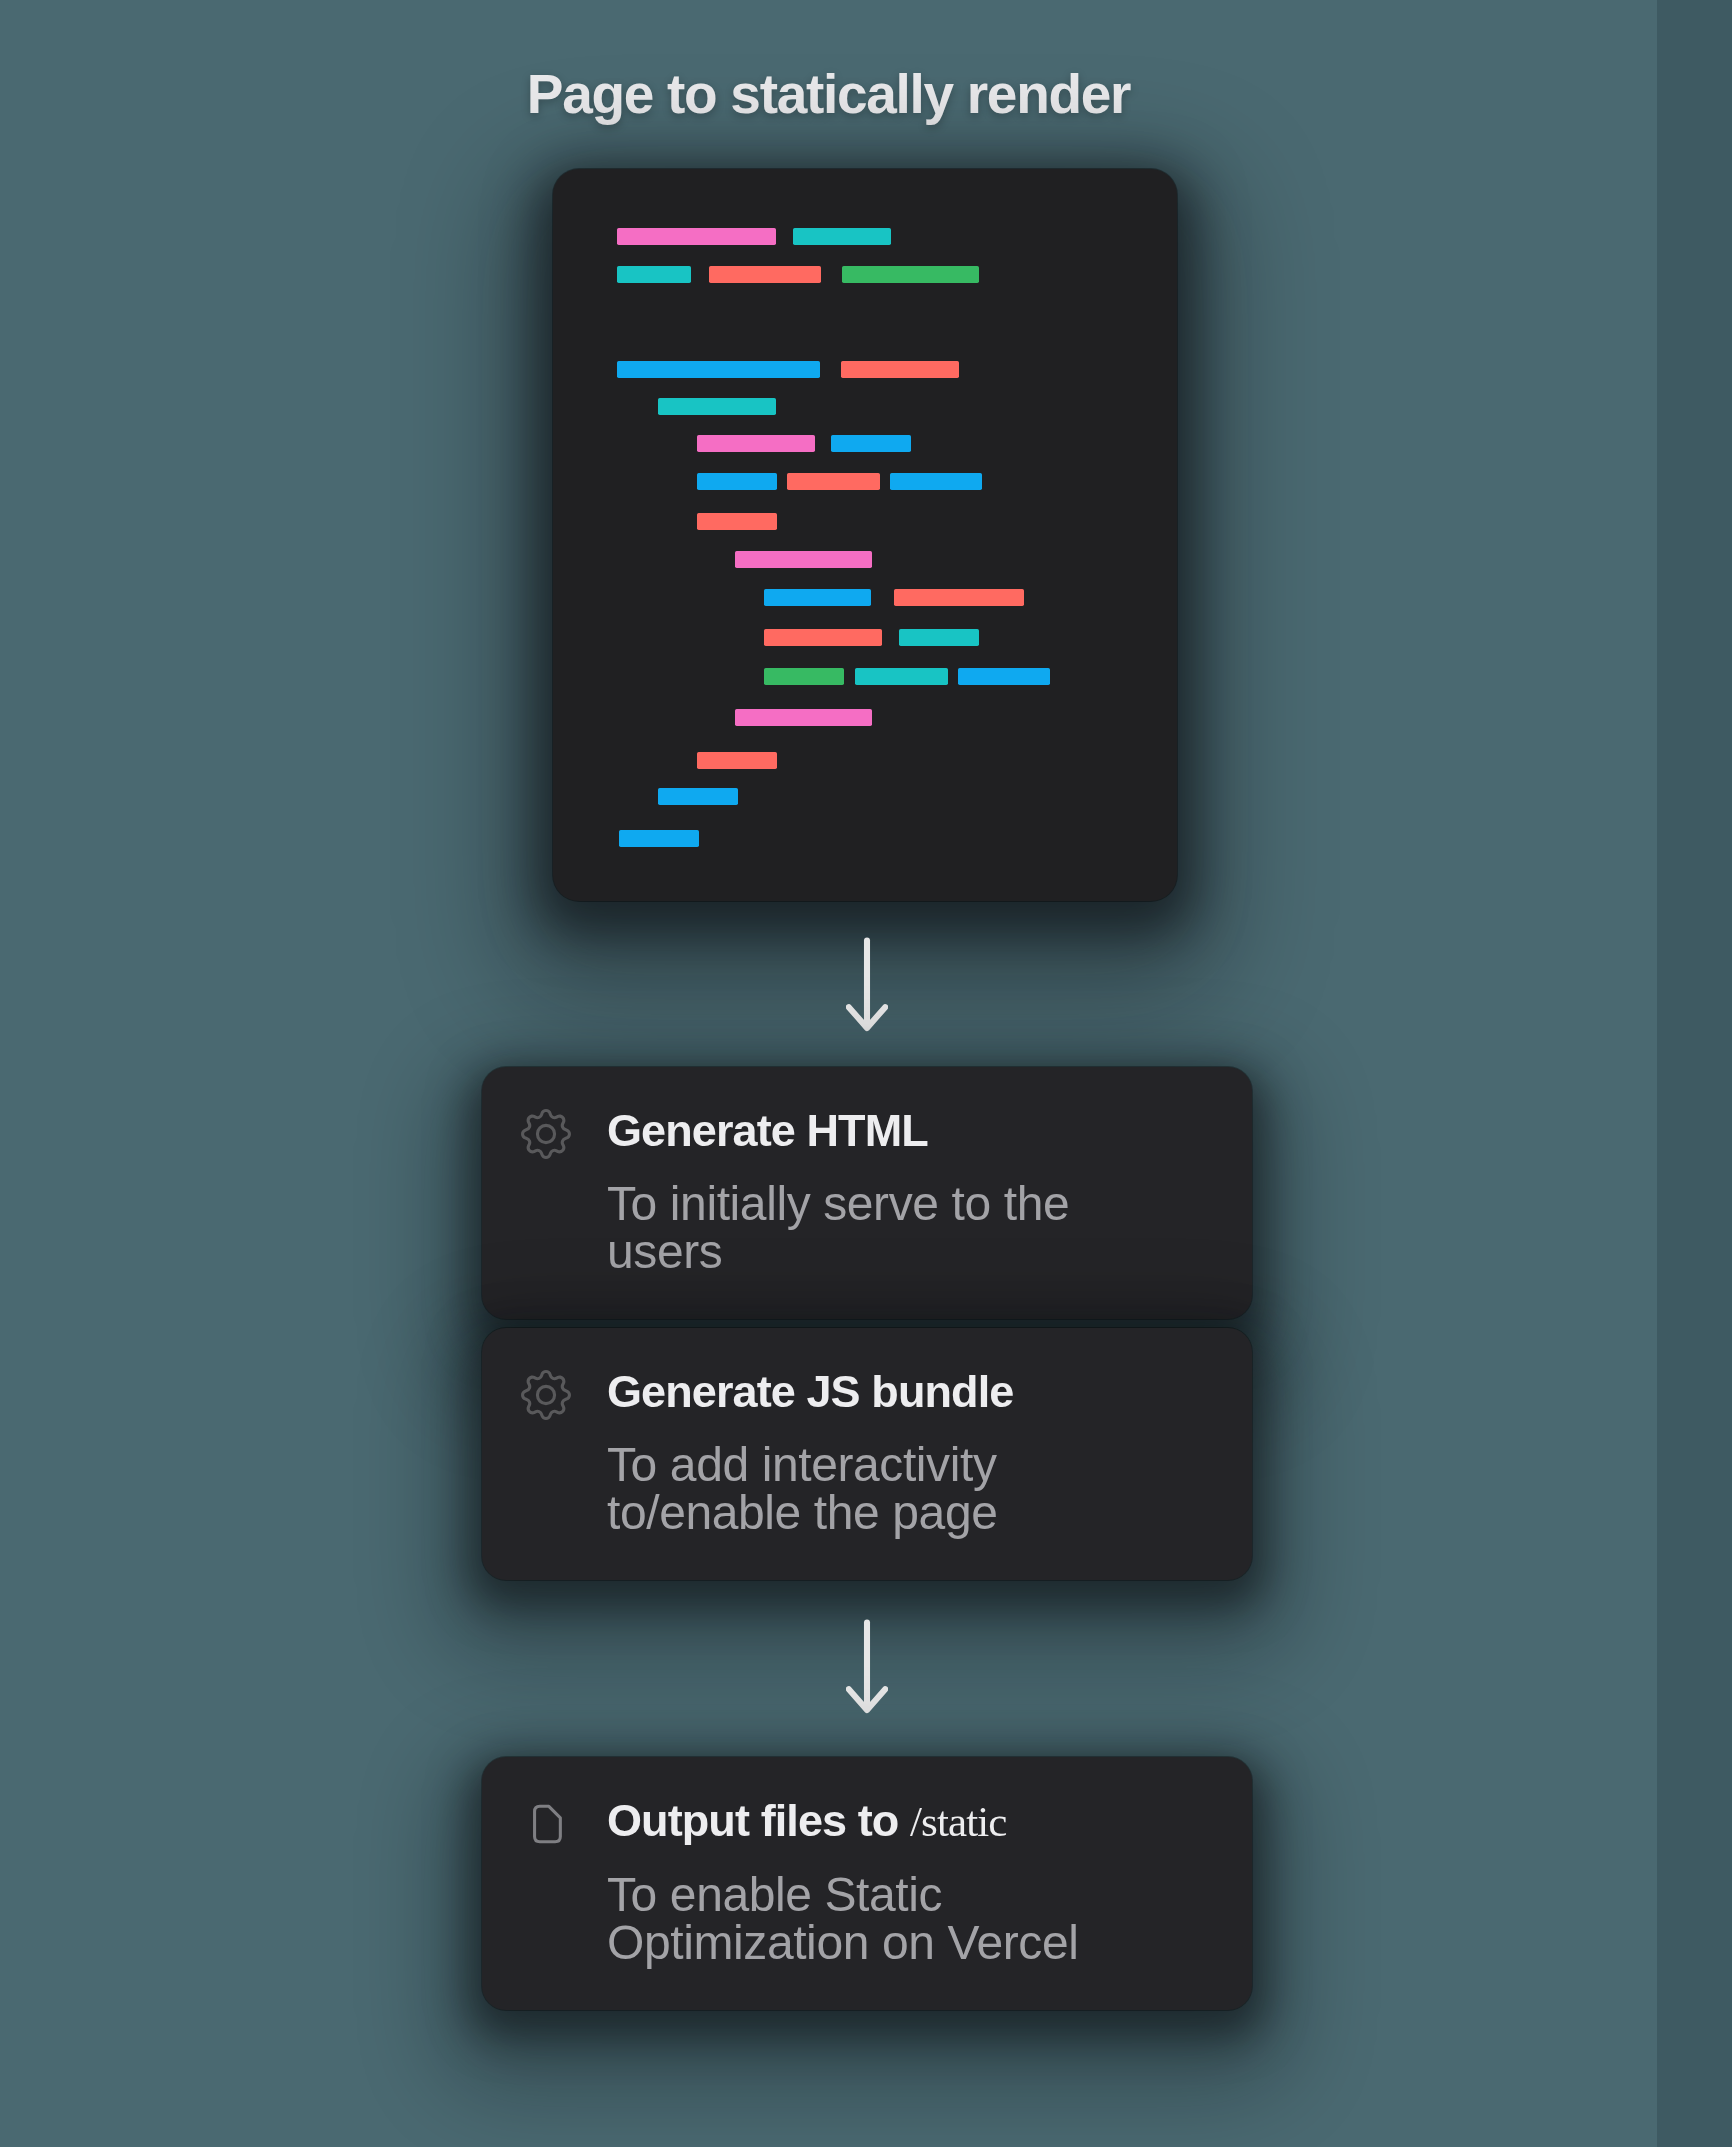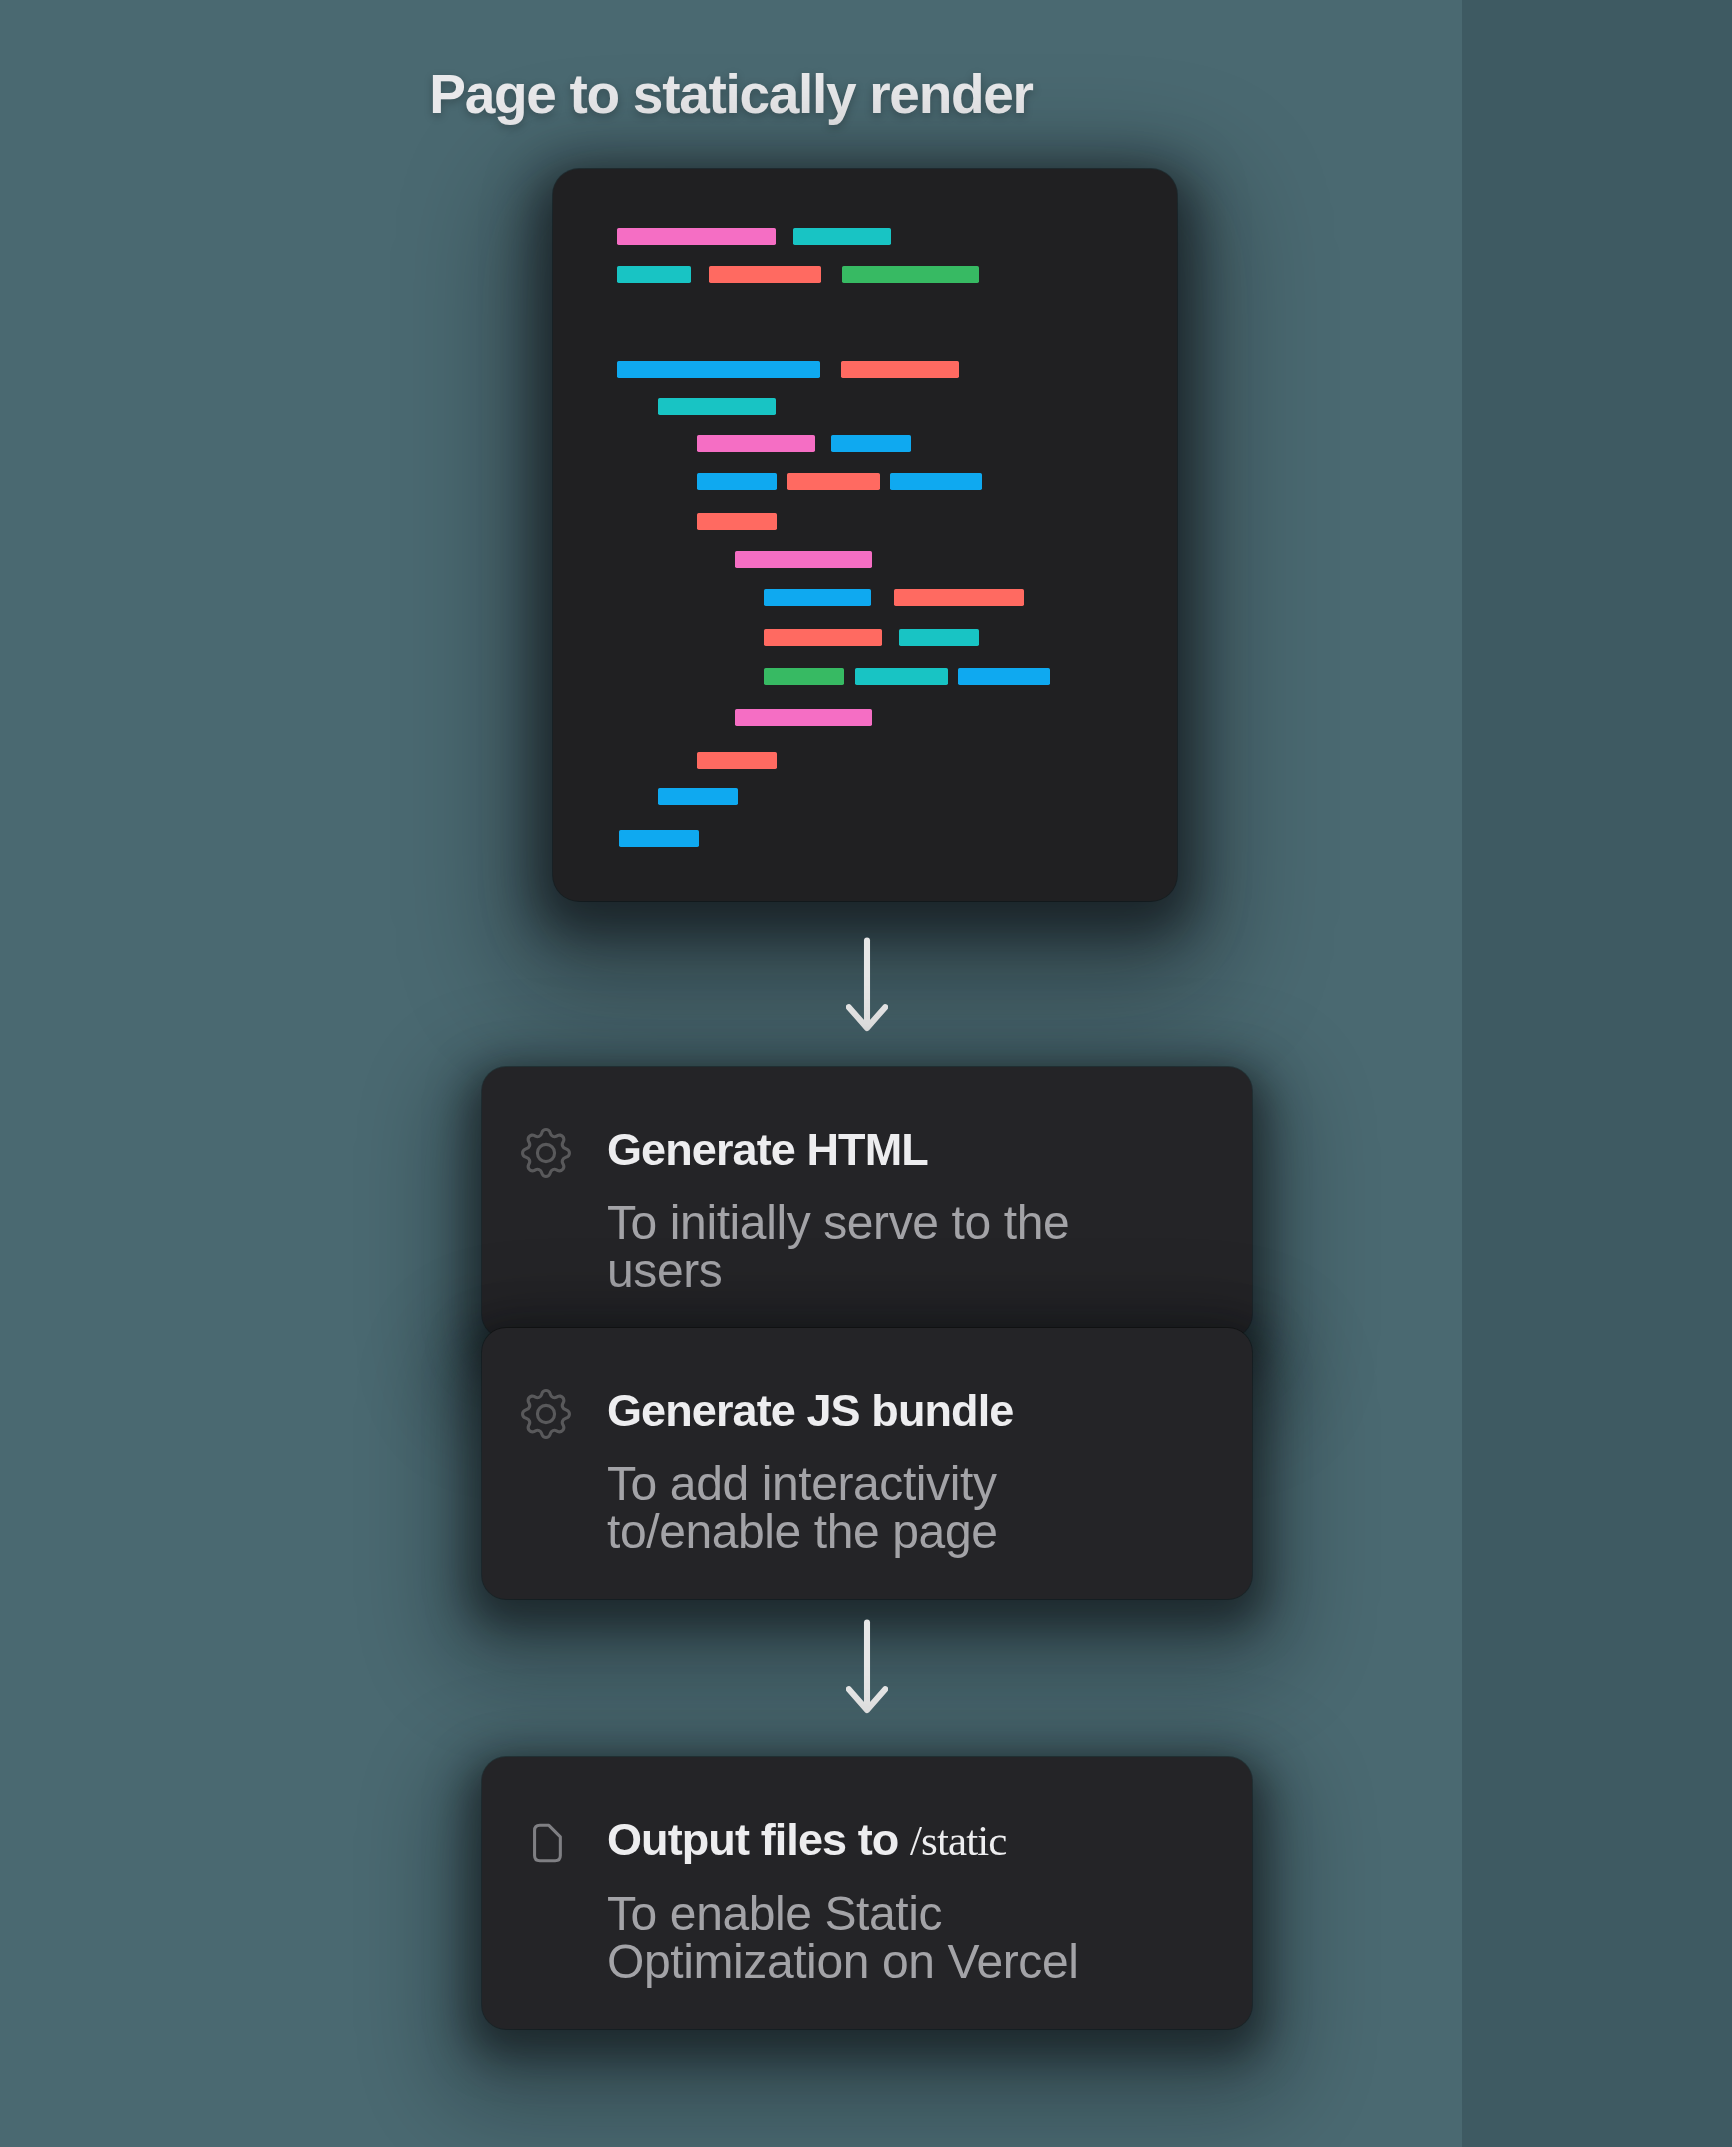--- a/index.html
+++ b/index.html
@@ -1,18 +1,18 @@
 <!DOCTYPE html>
 <html style="--background: #4A6971; --code-card-bg: #202022; --step-card-bg: #242427; --page-title-text: #E9E9EB; --card-title-text: #EDEDEF; --card-subtitle-text: #A3A3A7; --arrow: #E7E7E7; --gear-icon: #59595B; --document-icon: #7F7F83; --bar-pink: #F56EC4; --bar-teal: #18C4C4; --bar-red: #FF6A61; --bar-green: #37BA63; --bar-blue: #0FA9F0;font-size:14px"><head>
 <meta charset="utf-8">
 <style>
   html,body{margin:0;padding:0;background:#3e5a62;}
   .page{
     position:relative;
-    width:1462px;height:2148px;
+    width:1657px;height:2148px;
     background:var(--background,#4A6971);
     overflow:hidden;
     font-family:"Liberation Sans",sans-serif;
   }
   
   .page-title{
     position:absolute;top:62px;left:0;width:100%;
     margin:0;text-align:center;
     font-size:55px;font-weight:700;letter-spacing:-1.3px;
     color:var(--page-title-text,#E9E9EB);
@@ -38,21 +38,21 @@
   .arrow line,.arrow polyline{
     stroke:var(--arrow,#E7E7E7);stroke-width:7;
     stroke-linecap:round;stroke-linejoin:round;fill:none;
   }
   
   .step-card{
     position:absolute;left:482px;width:770px;
     box-sizing:border-box;
     background:var(--step-card-bg,#242427);
     border-radius:24px;
-    padding:57px 52px 43px 39px;
+    padding:38px 52px 43px 39px;
     display:flex;align-items:flex-start;gap:36px;
     box-shadow:0 0 0 0.9px rgba(0,0,0,0.3),
                0 14px 39px 14px rgba(8,10,12,0.5),
                0 39px 86px 39px rgba(8,10,12,0.3);
   }
   .step-card-1{top:1067px;min-height:206px;}
   .step-card-2{top:1328px;min-height:243px;}
   .step-card-3{top:1757px;min-height:246px;}
   .step-icon{flex:0 0 auto;margin-top:3.5px;width:50px;height:50px;
     display:flex;align-items:center;justify-content:center;}

